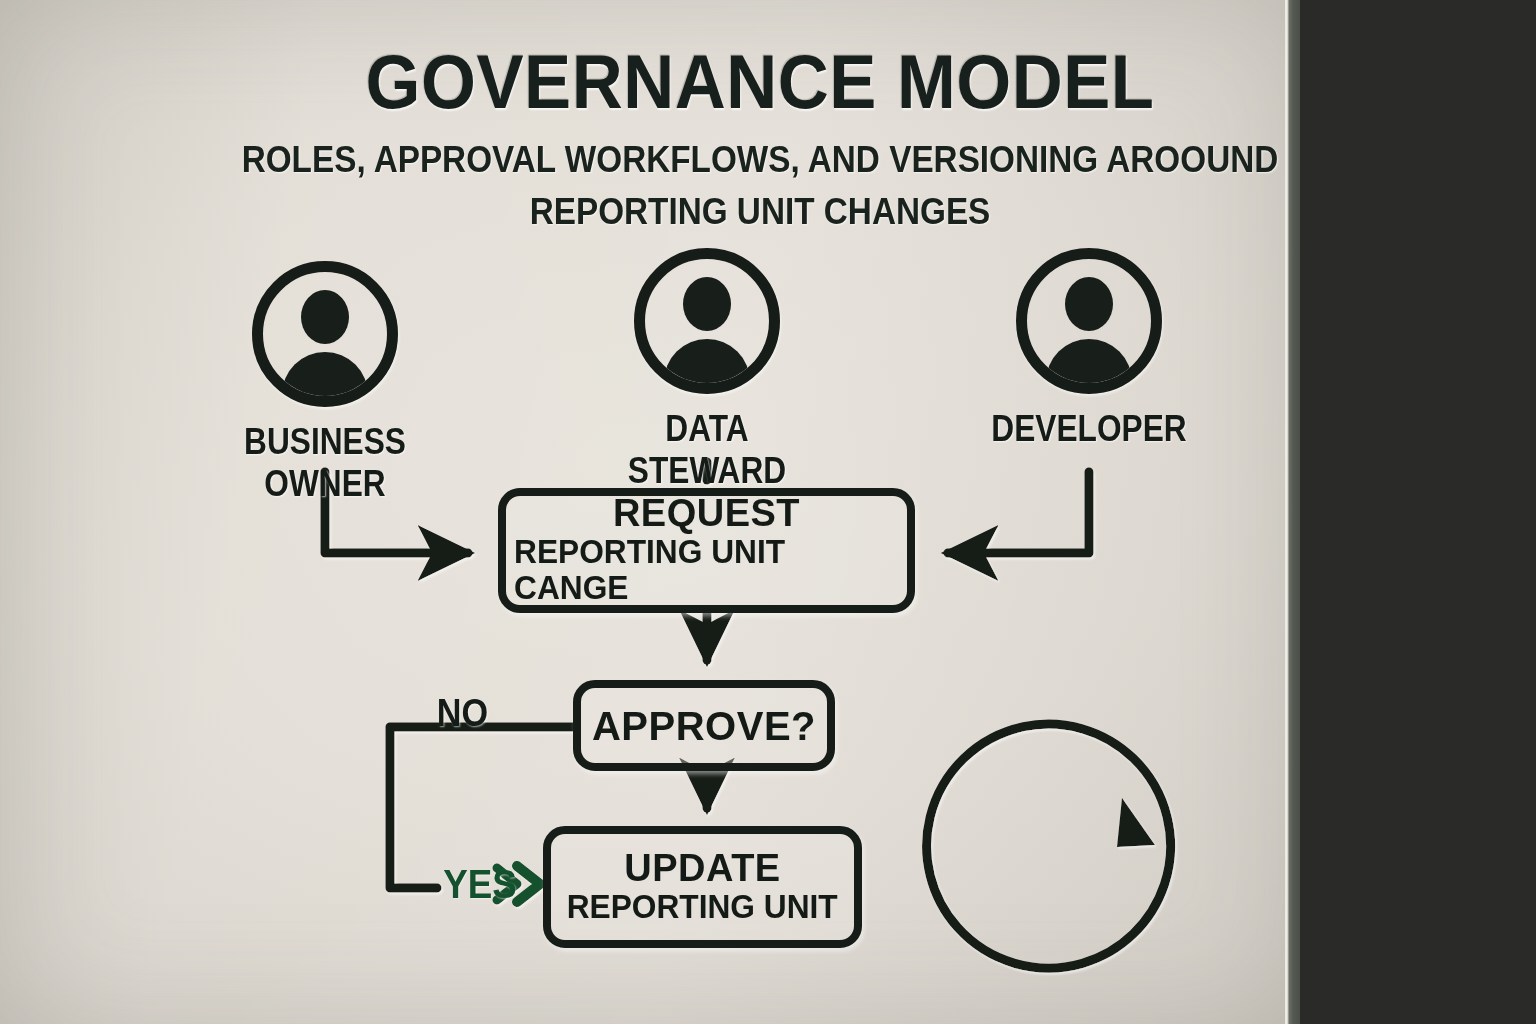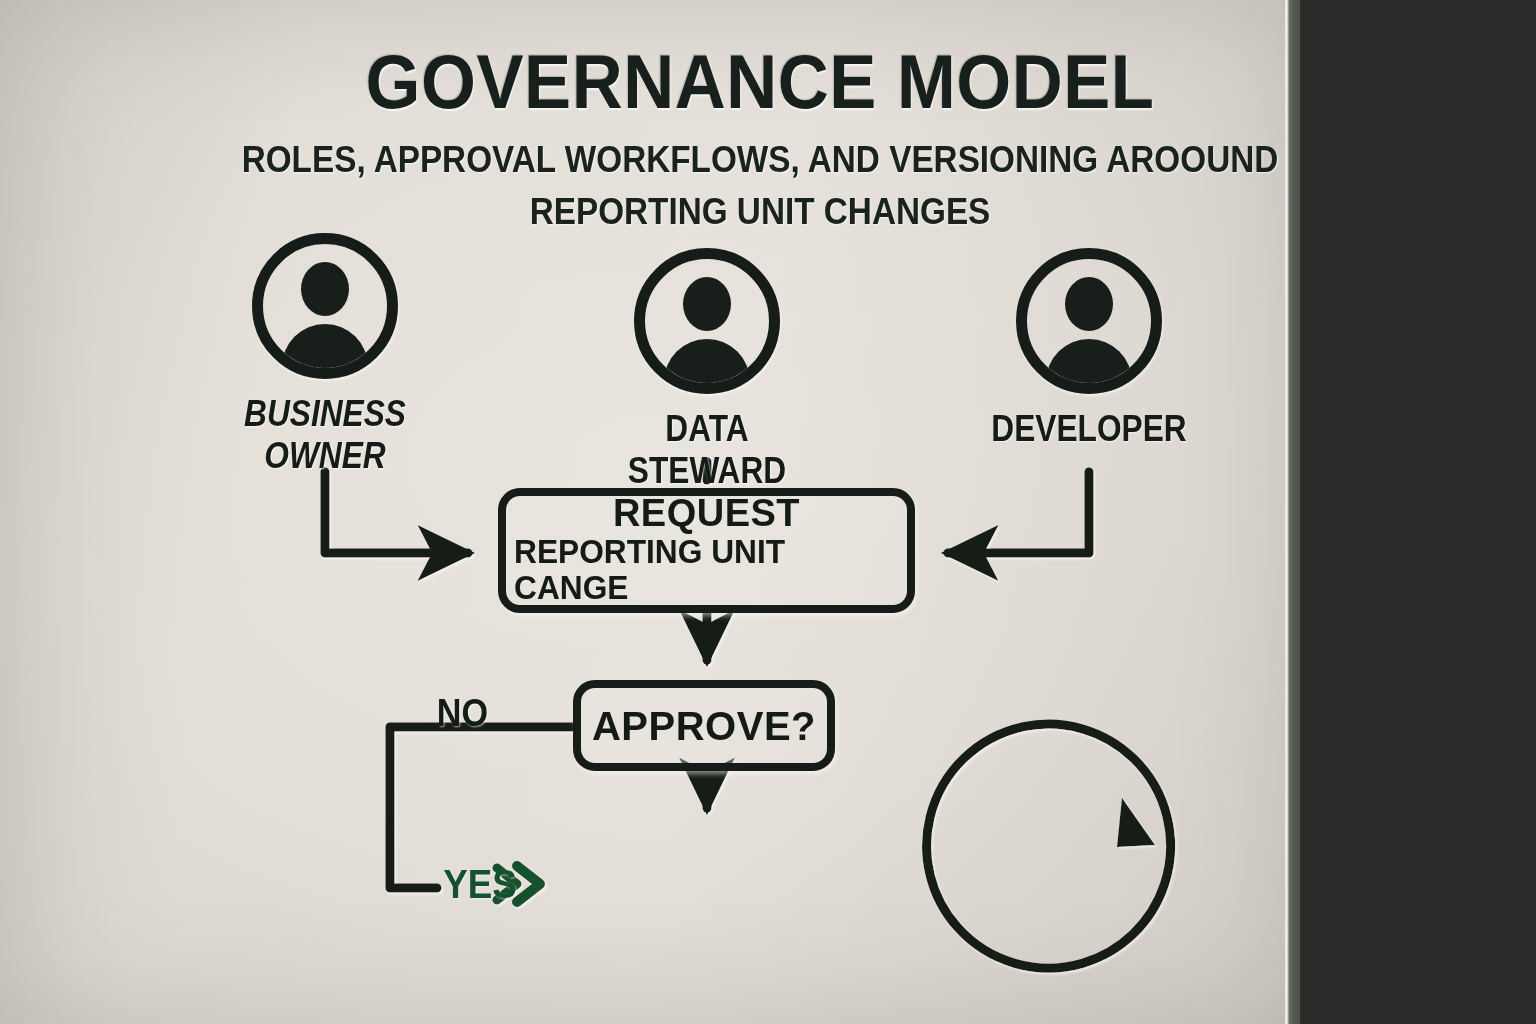--- a/index.html
+++ b/index.html
@@ -247,21 +247,21 @@
   </svg>
 
   <div class="layer">
 
     <div class="title">GOVERNANCE MODEL</div>
     <div class="subtitle">
       <div>ROLES, APPROVAL WORKFLOWS, AND VERSIONING AROOUND</div>
       <div>REPORTING UNIT CHANGES</div>
     </div>
 
-    <div class="role" style="left:185px; top:233px;font-style:italic;">
+    <div class="role" style="left:185px; top:261px;">
       <div class="avatar">
         <div class="head"></div>
         <div class="body"></div>
       </div>
       <div class="role-label">BUSINESS OWNER</div>
     </div>
 
     <div class="role" style="left:949px; top:248px;">
       <div class="avatar">
         <div class="head"></div>
@@ -280,20 +280,24 @@
 
     <div class="node" style="left:498px; top:488px; width:417px; height:125px;">
       <div class="line1">REQUEST</div>
       <div class="line2">REPORTING UNIT CANGE</div>
     </div>
 
     <div class="node decision" style="left:573px; top:680px; width:262px; height:91px;">
       <div class="line1">APPROVE?</div>
     </div>
 
+    <div class="node" style="left:543px; top:826px; width:319px; height:122px;">
+      <div class="line1">UPDATE</div>
+      <div class="line2">REPORTING UNIT</div>
+    </div>
 
     <div class="no-text">NO</div>
     <div class="yes-text">YES</div>
 
 
   </div>
 
   <div class="edge-strip"></div>
 </div>
 

